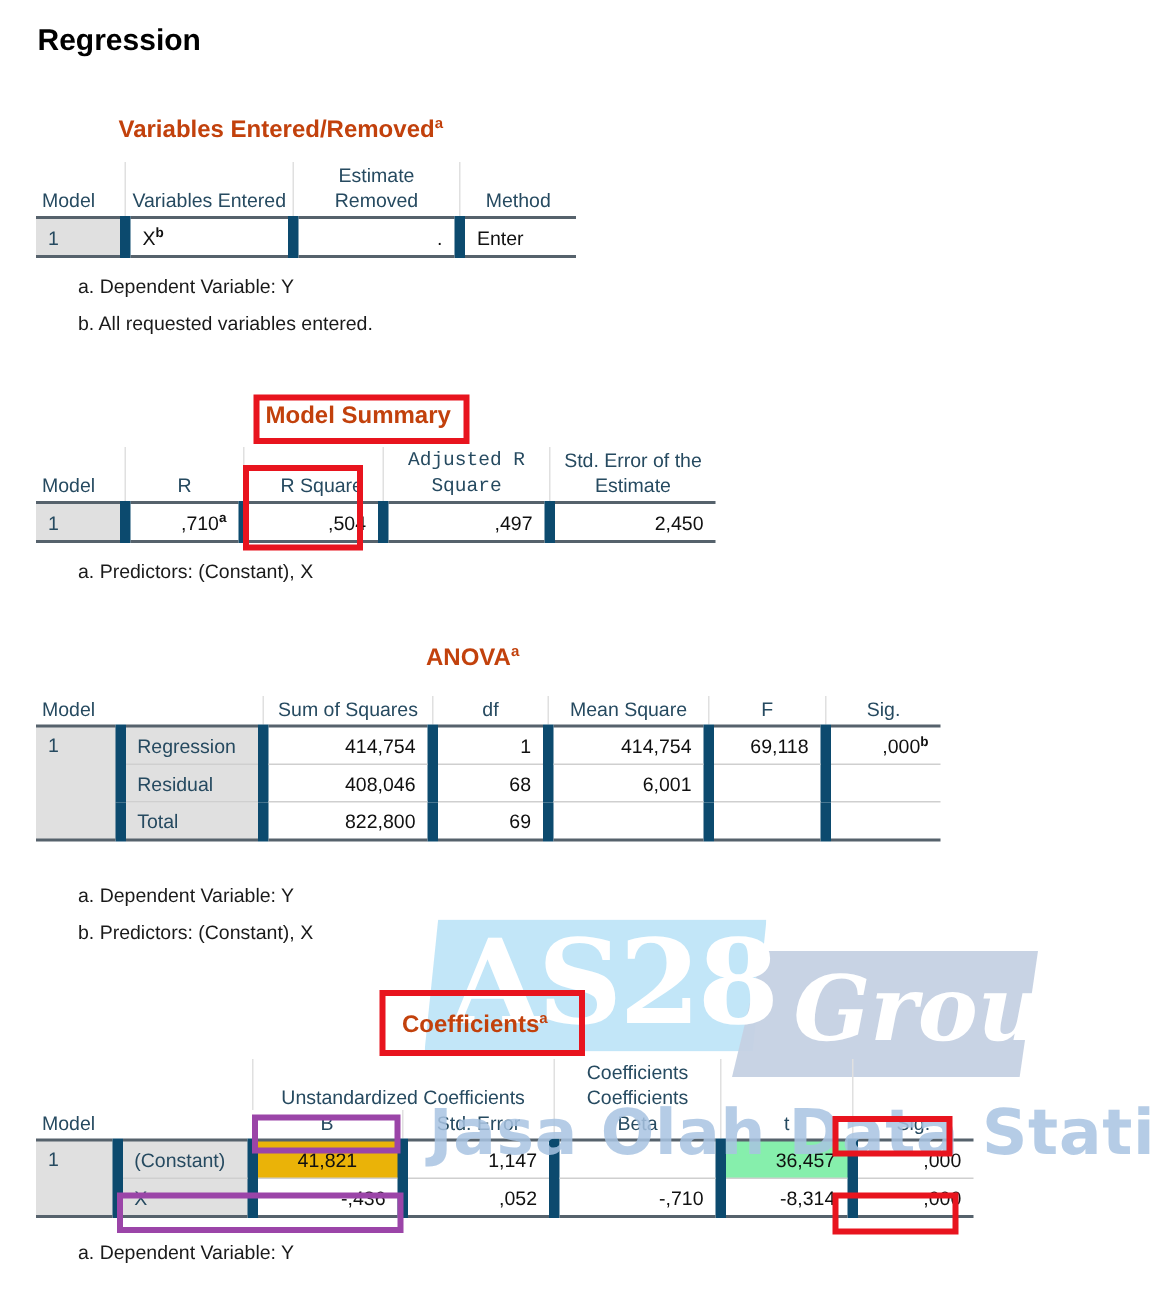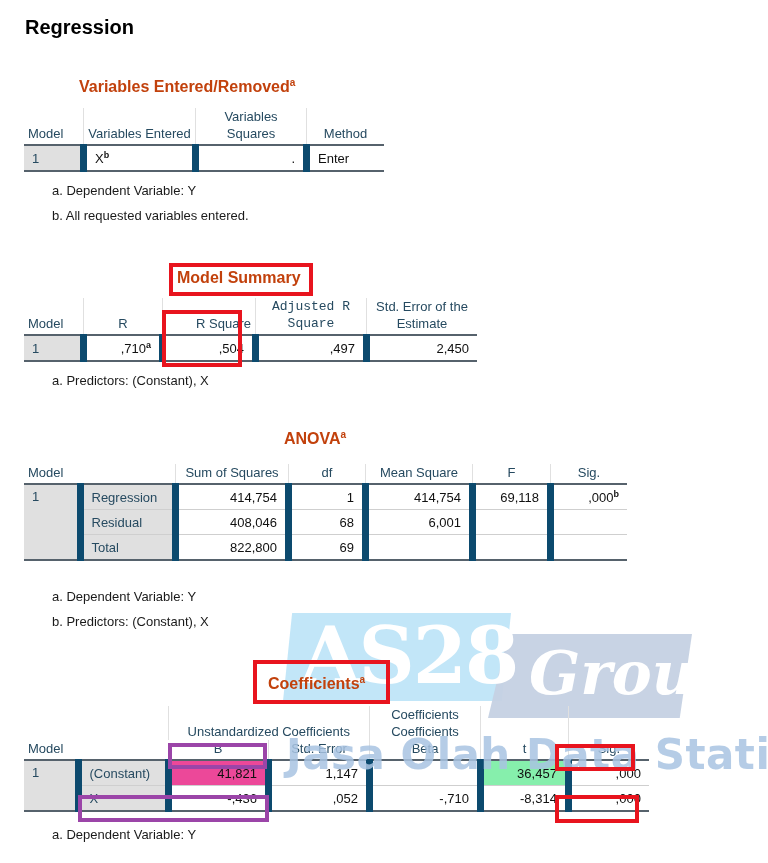--- a/index.html
+++ b/index.html
@@ -43,21 +43,21 @@
 <body>
 
 <div class="abs page-title">Regression</div>
 
 <div class="abs tbl-title" style="left:79px; top:77px;"><span>Variables Entered/Removed</span><sup>a</sup></div>
 <table class="spss" style="left:24px; top:108px;">
   <thead>
     <tr class="last">
       <th style="width:51px;">Model</th>
       <th style="width:103px; text-align:center;">Variables Entered</th>
-      <th style="width:102px; text-align:center;">Variables Squares</th>
+      <th style="width:102px; text-align:center;">Estimate Removed</th>
       <th style="width:69px; text-align:center;">Method</th>
     </tr>
   </thead>
   <tbody>
     <tr>
       <td class="model">1</td>
       <td class="txt"><span>X</span><sup>b</sup></td>
       <td class="num">.</td>
       <td class="txt">Enter</td>
     </tr>
@@ -65,21 +65,21 @@
 </table>
 <div class="abs footnote" style="top:183px;">a. Dependent Variable: Y</div>
 <div class="abs footnote" style="top:208px;">b. All requested variables entered.</div>
 
 <div class="abs tbl-title" style="left:177px; top:269px;">Model Summary</div>
 <table class="spss" style="left:24px; top:298px;">
   <thead>
     <tr class="last">
       <th style="width:51px;">Model</th>
       <th style="width:70px; text-align:center;">R</th>
-      <th style="width:73px; text-align:right;padding-left:15px;">R Square</th>
+      <th style="width:73px; text-align:center;padding-left:15px;">R Square</th>
       <th style="width:102px; text-align:center;font-family:Liberation Mono, monospace;">Adjusted R Square</th>
       <th style="width:102px; text-align:center;">Std. Error of the Estimate</th>
     </tr>
   </thead>
   <tbody>
     <tr>
       <td class="model">1</td>
       <td class="num"><span>,710</span><sup>a</sup></td>
       <td class="num">,504</td>
       <td class="num">,497</td>
@@ -156,21 +156,21 @@
       <th style="width:92px; text-align:center;">Std. Error</th>
       <th style="width:102px; text-align:center;">Beta</th>
       <th style="width:70px; text-align:center;">t</th>
       <th style="width:72px; text-align:center;">Sig.</th>
     </tr>
   </thead>
   <tbody>
     <tr>
       <td class="model" rowspan="2" style="vertical-align:top; padding-top:4px; border-bottom:2px solid #56626c;">1</td>
       <td class="rowlabel">(Constant)</td>
-      <td class="num" style="background:#ec4899;">41,821</td>
+      <td class="num" style="background:#eab308;text-align:center;">41,821</td>
       <td class="num" style="background:#fff;">1,147</td>
       <td class="num" style="background:#fff;"></td>
       <td class="num" style="background:#86efac;">36,457</td>
       <td class="num" style="background:#fff;">,000</td>
     </tr>
     <tr>
       <td class="rowlabel">X</td>
       <td class="num" style="background:#fff;">-,436</td>
       <td class="num" style="background:#fff;">,052</td>
       <td class="num" style="background:#fff;">-,710</td>

